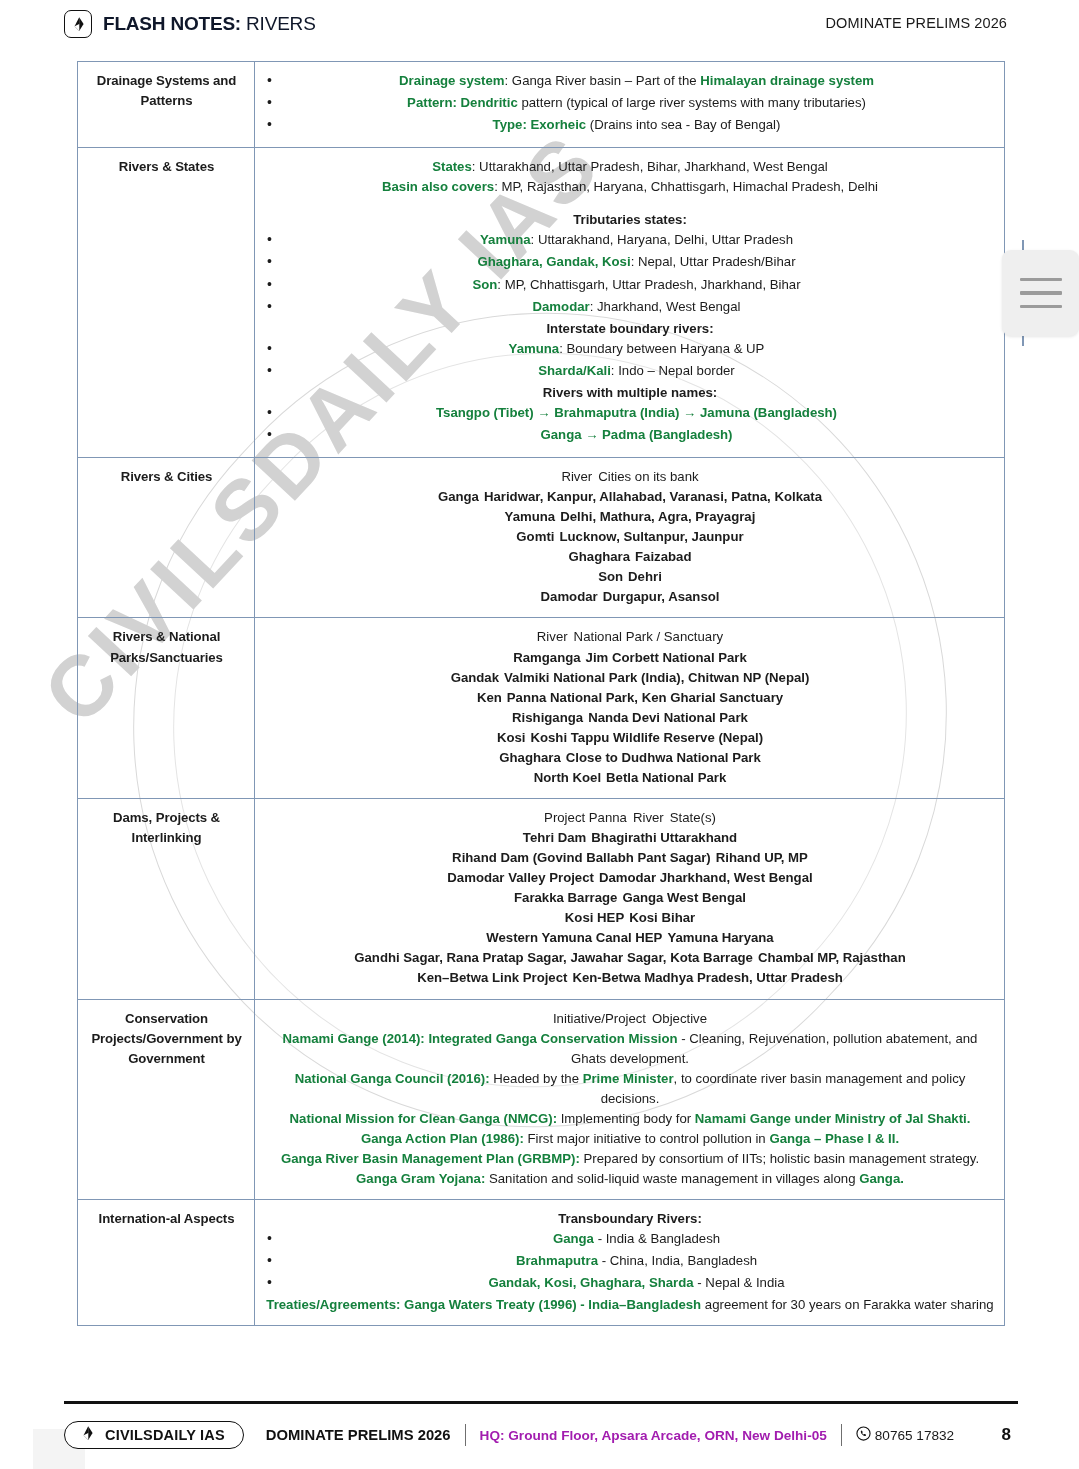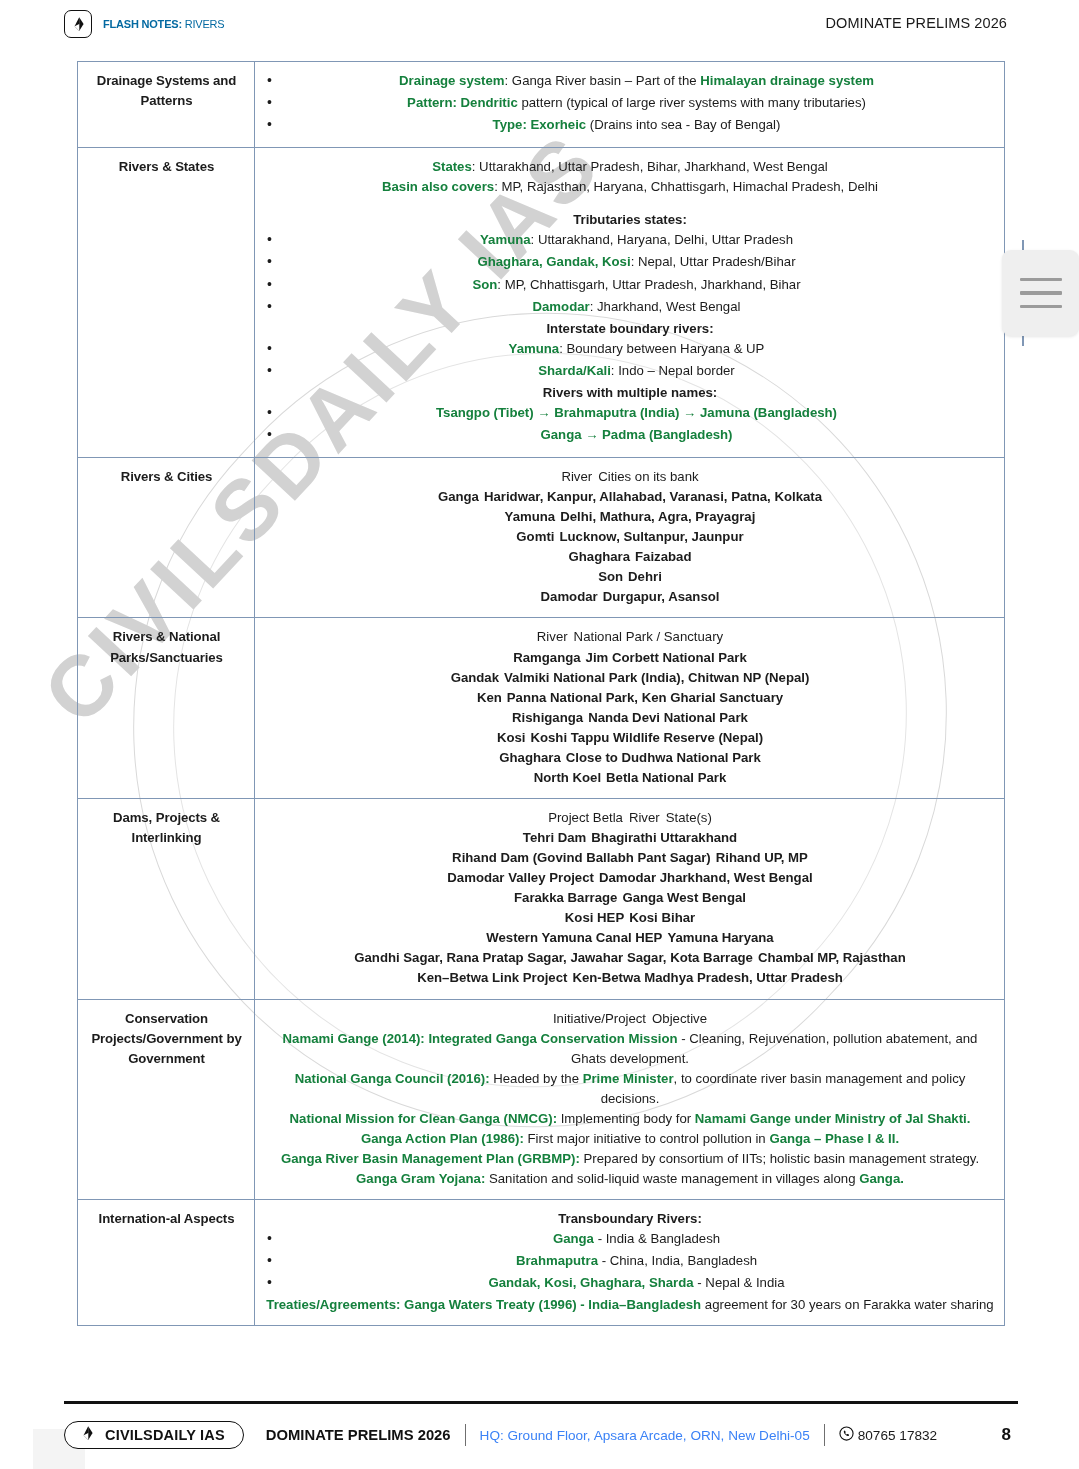--- a/index.html
+++ b/index.html
@@ -84,24 +84,24 @@
     height: 28px;
     border: 1.6px solid #111;
     border-radius: 7px;
     display: flex;
     align-items: center;
     justify-content: center;
     box-sizing: border-box;
   }
   .logo-box svg { display: block; }
   .brand-title {
-    font-size: 11px;
+    font-size: 19px;
     font-weight: 700;
     letter-spacing: -0.2px;
-    color: #0369a1;
+    color: #0f172a;
     white-space: nowrap;
   }
   .brand-title .light {
     font-weight: 400;
   }
   .header-right {
     position: absolute;
     right: 72px;
     top: 15px;
     font-size: 14.5px;
@@ -258,22 +258,22 @@
     color: #111;
   }
   .vdiv {
     width: 1px;
     height: 22px;
     background: #6f6f6f;
     margin: 0 14px;
   }
   .footer-addr {
     font-size: 13.6px;
-    font-weight: 400;
-    color: #3b82f6;
+    font-weight: 700;
+    color: #a21caf;
     white-space: nowrap;
   }
   .footer-phone {
     display: flex;
     align-items: center;
     gap: 4px;
     font-size: 13.6px;
     color: #1a1a1a;
     white-space: nowrap;
   }
@@ -380,21 +380,21 @@
       <p class="pair-line"><span class="k">Rishiganga</span><span class="v">Nanda Devi National Park</span></p>
       <p class="pair-line"><span class="k">Kosi</span><span class="v">Koshi Tappu Wildlife Reserve (Nepal)</span></p>
       <p class="pair-line"><span class="k">Ghaghara</span><span class="v">Close to Dudhwa National Park</span></p>
       <p class="pair-line"><span class="k">North Koel</span><span class="v">Betla National Park</span></p>
     </td>
   </tr>
 
   <tr>
     <td class="col-label">Dams, Projects &amp; Interlinking</td>
     <td class="col-body">
-      <p class="pair-head"><span>Project Betla</span><span class="h2">River</span><span class="h3">State(s)</span></p>
+      <p class="pair-head"><span>Project Panna</span><span class="h2">River</span><span class="h3">State(s)</span></p>
       <p class="pair-line"><span class="k">Tehri Dam</span><span class="v">Bhagirathi  Uttarakhand</span></p>
       <p class="pair-line"><span class="k">Rihand Dam (Govind Ballabh Pant Sagar)</span><span class="v">Rihand  UP, MP</span></p>
       <p class="pair-line"><span class="k">Damodar Valley Project</span><span class="v">Damodar  Jharkhand, West Bengal</span></p>
       <p class="pair-line"><span class="k">Farakka Barrage</span><span class="v">Ganga  West Bengal</span></p>
       <p class="pair-line"><span class="k">Kosi HEP</span><span class="v">Kosi  Bihar</span></p>
       <p class="pair-line"><span class="k">Western Yamuna Canal HEP</span><span class="v">Yamuna  Haryana</span></p>
       <p class="pair-line"><span class="k">Gandhi Sagar, Rana Pratap Sagar, Jawahar Sagar, Kota Barrage</span><span class="v">Chambal  MP, Rajasthan</span></p>
       <p class="pair-line"><span class="k">Ken–Betwa Link Project</span><span class="v">Ken-Betwa  Madhya Pradesh, Uttar Pradesh</span></p>
     </td>
   </tr>

